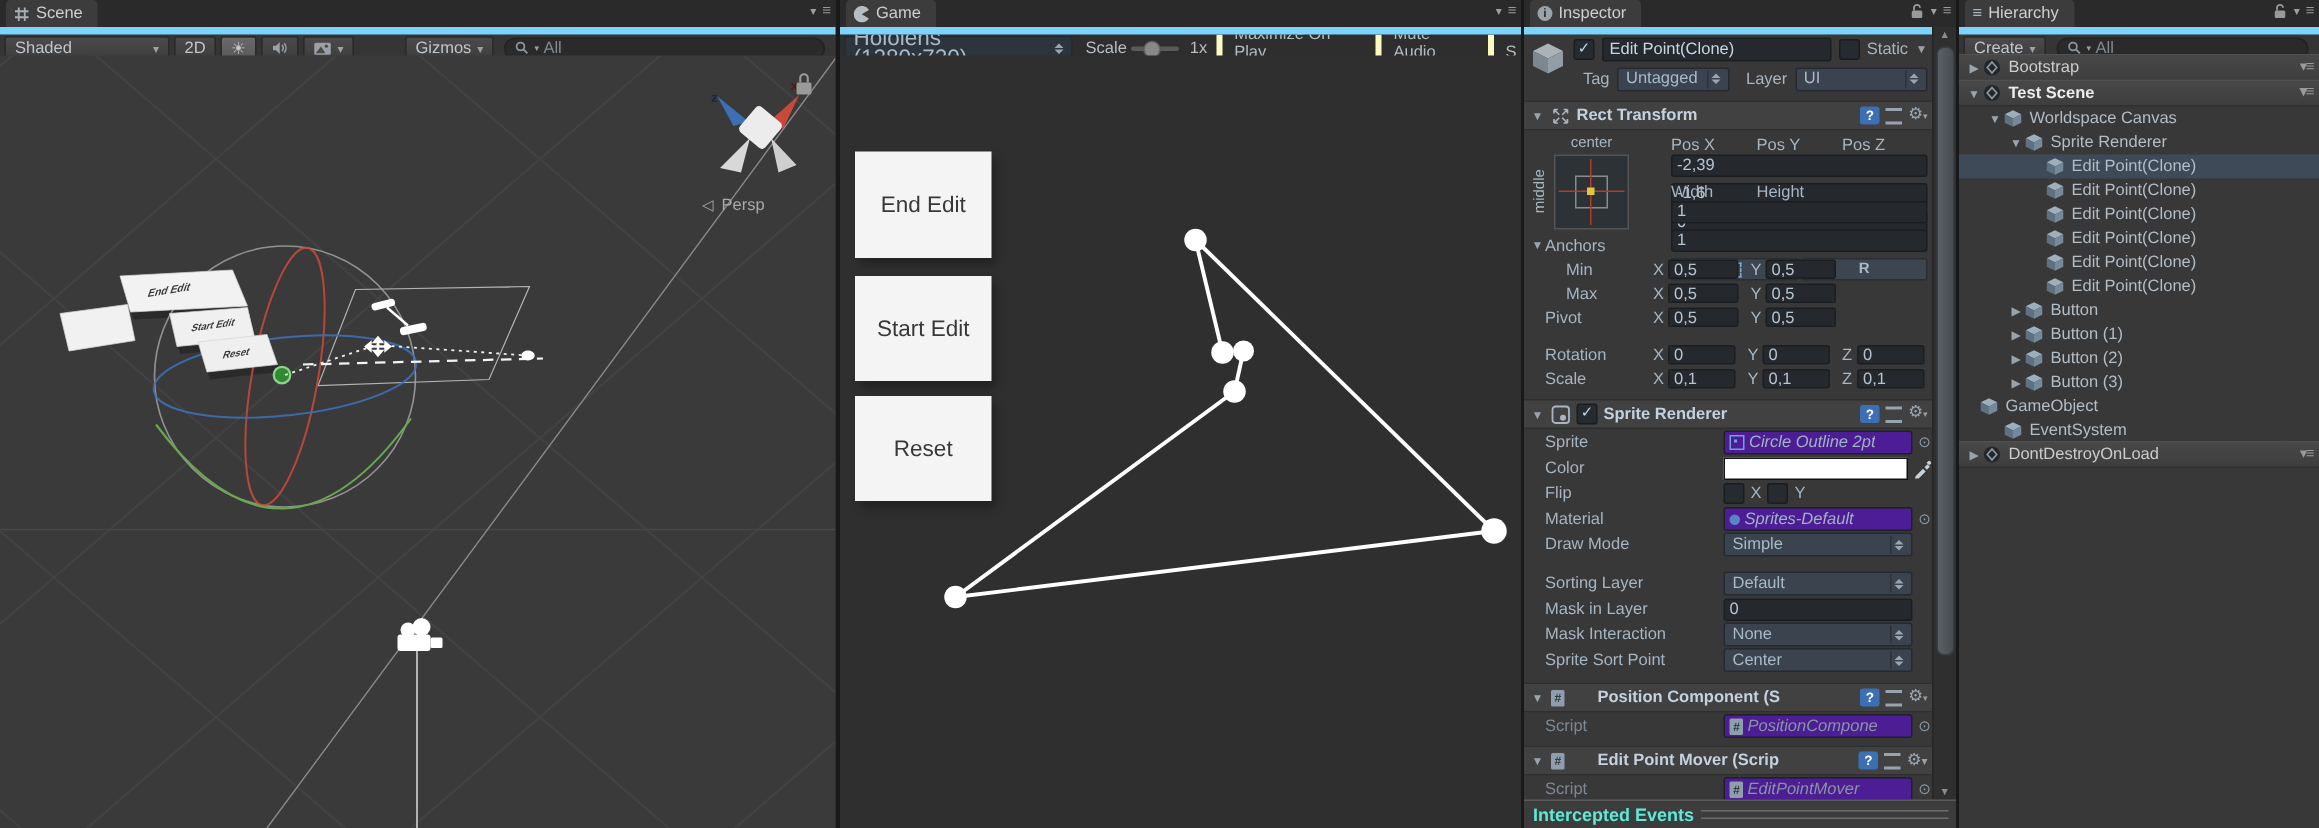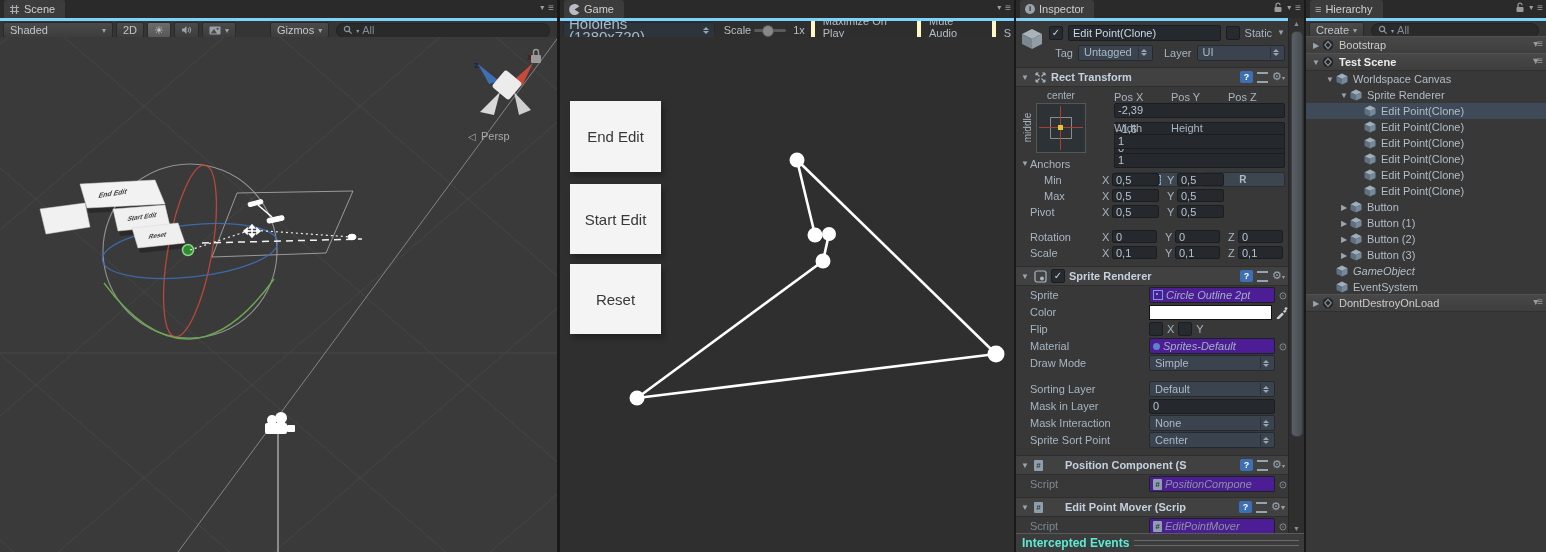--- a/index.html
+++ b/index.html
@@ -5,21 +5,21 @@
   html,body{margin:0;padding:0;background:#191919;}
   body{width:1546px;height:552px;position:relative;overflow:hidden;
        font-family:"Liberation Sans",sans-serif;-webkit-font-smoothing:antialiased;}
   .panel{position:absolute;top:0;bottom:0;background:#383838;}
   #scene-panel{left:0;width:557px;}
   #game-panel{left:560px;width:454px;background:#303030;}
   #inspector-panel{left:1016px;width:288px;}
   #hierarchy-panel{left:1306px;width:240px;}
 
   
-  .tabbar{height:18px;background:#2a2a2a;border-bottom:3px solid #7dd3fc;position:relative;display:flex;align-items:flex-end;}
+  .tabbar{height:18px;background:#2a2a2a;border-bottom:5px solid #7dd3fc;position:relative;display:flex;align-items:flex-end;}
   .tab{display:inline-flex;align-items:center;gap:4px;height:18px;padding:0 10px 0 5px;margin-left:4px;
        background:#3c3c3c;border-radius:3px 3px 0 0;color:#cfcfcf;font-size:11px;}
   .tab-extras{position:absolute;right:4px;top:2px;color:#9a9a9a;font-size:10px;display:flex;gap:4px;align-items:center;}
   .tab-extras .menu-glyph{letter-spacing:-1px;font-size:10px;}
   .circle-i{width:10px;height:10px;border-radius:50%;background:#9aa3aa;color:#26292c;font-size:8px;font-weight:bold;text-align:center;line-height:10px;}
   .list-glyph{color:#aab2b9;font-size:11px;}
   .lock-svg{display:inline-block;}
 
   
   .toolbar{height:18px;background:#353535;border-bottom:1px solid #272727;display:flex;align-items:center;
@@ -801,21 +801,21 @@
         <span class="h-arrow">▶</span>
         <span class="h-icon">
           <svg width="12" height="12" viewBox="0 0 12 12">
             <polygon points="6,0.5 11.5,3.2 6,6 0.5,3.2" fill="#9dafbc"></polygon>
             <polygon points="0.5,3.2 6,6 6,11.5 0.5,8.9" fill="#5f7180"></polygon>
             <polygon points="11.5,3.2 6,6 6,11.5 11.5,8.9" fill="#76899a"></polygon>
           </svg>
         </span>
         <span class="h-label">Button (3)</span>
       </div>
-      <div class="h-row" style="padding-left: 18px; font-style: italic;">
+      <div class="h-row" style="padding-left: 2px;">
         <span class="h-arrow"></span>
         <span class="h-icon">
           <svg width="12" height="12" viewBox="0 0 12 12">
             <polygon points="6,0.5 11.5,3.2 6,6 0.5,3.2" fill="#9dafbc"></polygon>
             <polygon points="0.5,3.2 6,6 6,11.5 0.5,8.9" fill="#5f7180"></polygon>
             <polygon points="11.5,3.2 6,6 6,11.5 11.5,8.9" fill="#76899a"></polygon>
           </svg>
         </span>
         <span class="h-label">GameObject</span>
       </div>

